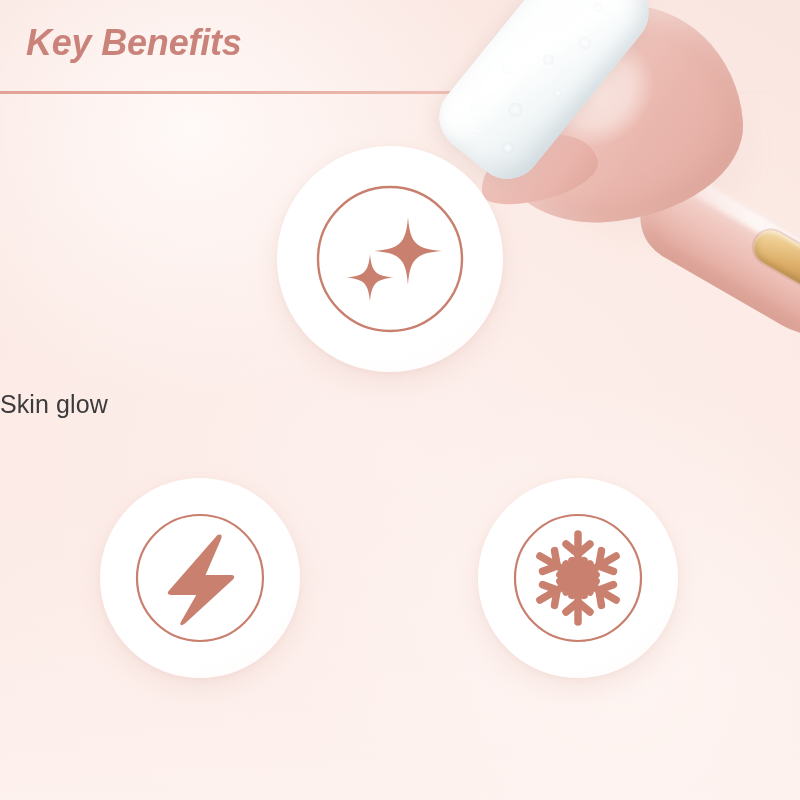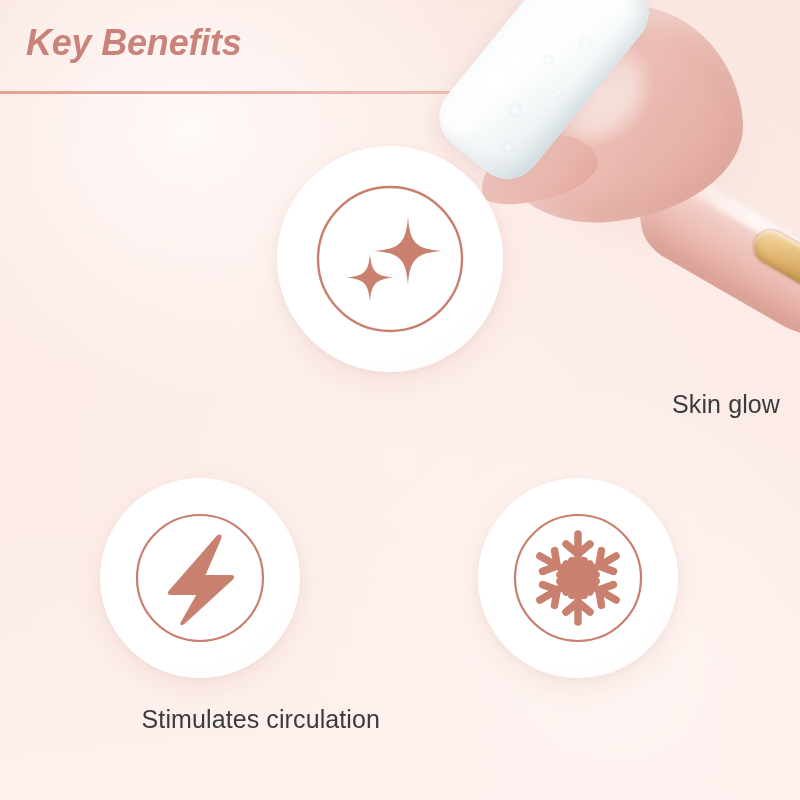--- a/index.html
+++ b/index.html
@@ -232,21 +232,21 @@
   .badge svg { display: block; }
 
   
   .caption {
     position: absolute;
     color: #3b3b3d;
     font-size: 25px;
     font-weight: 400;
     letter-spacing: 0.1px;
     white-space: nowrap;
-    text-align: right;
+    text-align: left;
   }
   .cap-top   { left: 0; top: 390px; width: 780px; }
   .cap-left  { left: 20px; top: 705px; width: 360px; }
   .cap-right { left: 400px; top: 705px; width: 360px; }
 </style>
 </head>
 <body>
 
 <div id="poster">
 
@@ -285,21 +285,20 @@
   <div class="caption cap-top">Skin glow</div>
 
   <div class="badge badge-left">
     <span>
       <svg width="132" height="132" viewBox="0 0 132 132" aria-hidden="true">
         <circle cx="66" cy="66" r="63" fill="none" stroke="#c97f6e" stroke-width="2.2"></circle>
         <path d="M84 24 L36 79 Q33 82 37 82 L64 82 L48 110 Q46 114 50 111 L98 67 Q101 64 97 64 L70 64 L86 27 Q88 22 84 24 Z" fill="#c9806f" stroke="#c9806f" stroke-width="2" stroke-linejoin="round"></path>
       </svg>
     </span>
   </div>
-  <div class="caption cap-left">Stimulates circulation</div>
 
   <div class="badge badge-right">
     <span>
       <svg width="132" height="132" viewBox="0 0 132 132" aria-hidden="true">
         <circle cx="66" cy="66" r="63" fill="none" stroke="#c97f6e" stroke-width="2.2"></circle>
         <g stroke="#c9806f" stroke-width="7.5" stroke-linecap="round" stroke-linejoin="round" fill="none">
           <g>
             <line x1="66" y1="22" x2="66" y2="110"></line>
             <path d="M54 32 L66 42 L78 32"></path>
             <path d="M54 52 L66 62 L78 52"></path>

